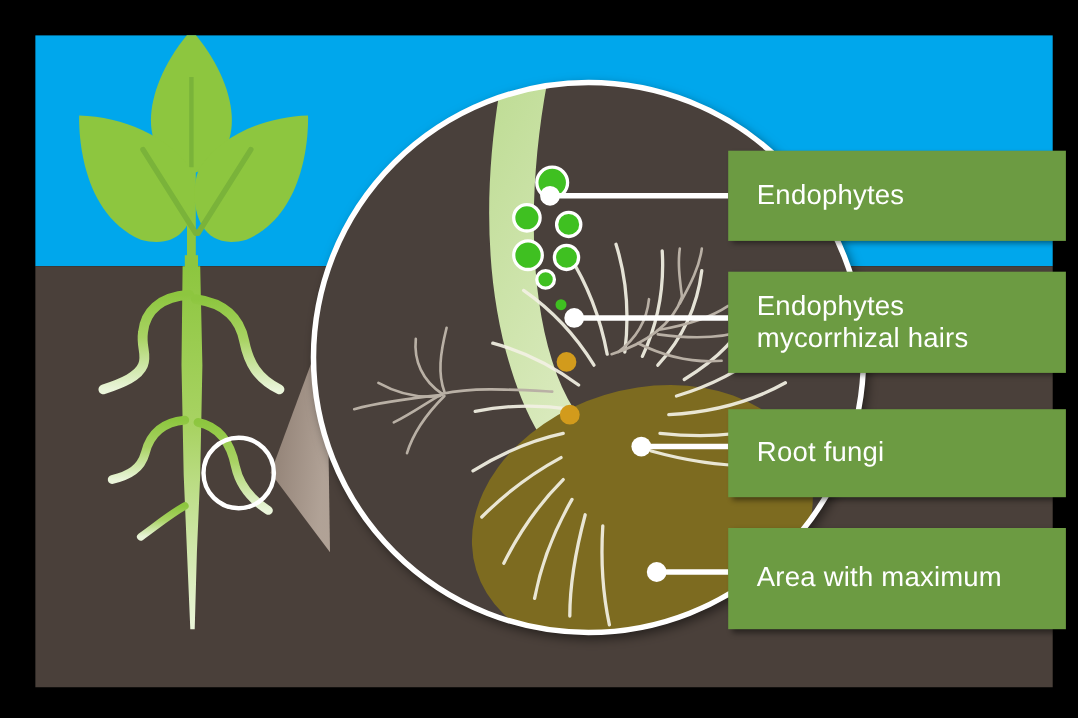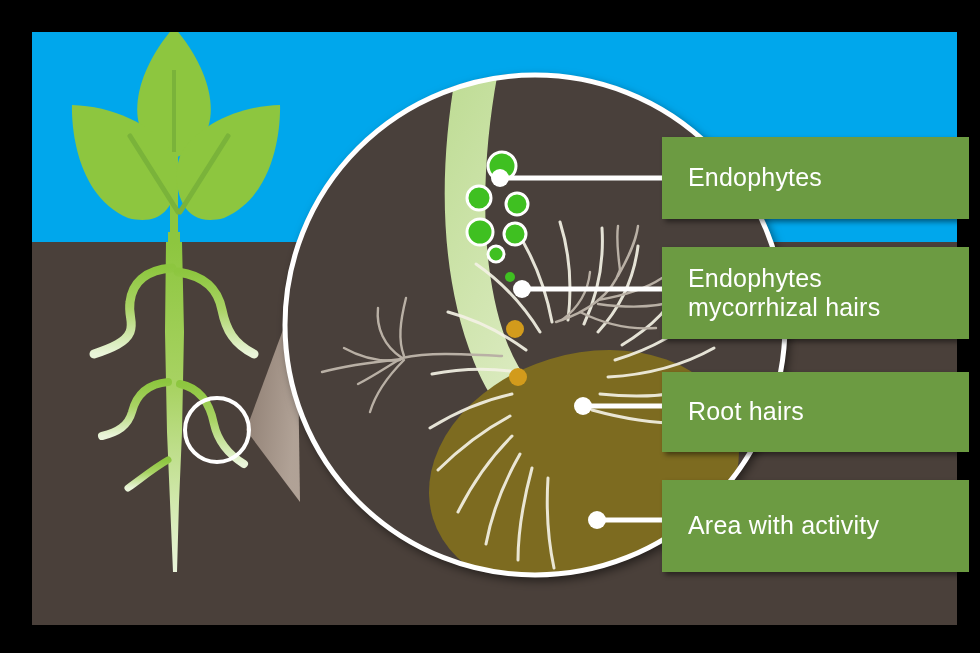--- a/index.html
+++ b/index.html
@@ -169,21 +169,21 @@
 
     <div class="label-box" id="lb0">
       <span>Endophytes</span>
     </div>
 
     <div class="label-box" id="lb1">
       <span><i style="font-style:normal">Endophytes</i><br><i style="font-style:normal">mycorrhizal hairs</i></span>
     </div>
 
     <div class="label-box" id="lb2">
-      <span>Root hairs</span>
+      <span>Root fungi</span>
     </div>
 
     <div class="label-box" id="lb3">
-      <span><i style="font-style:normal">Area with activity</i><br></span>
+      <span><i style="font-style:normal">Area with maximum</i><br></span>
     </div>
 
   </div>
 </div>
 
 </body></html>

